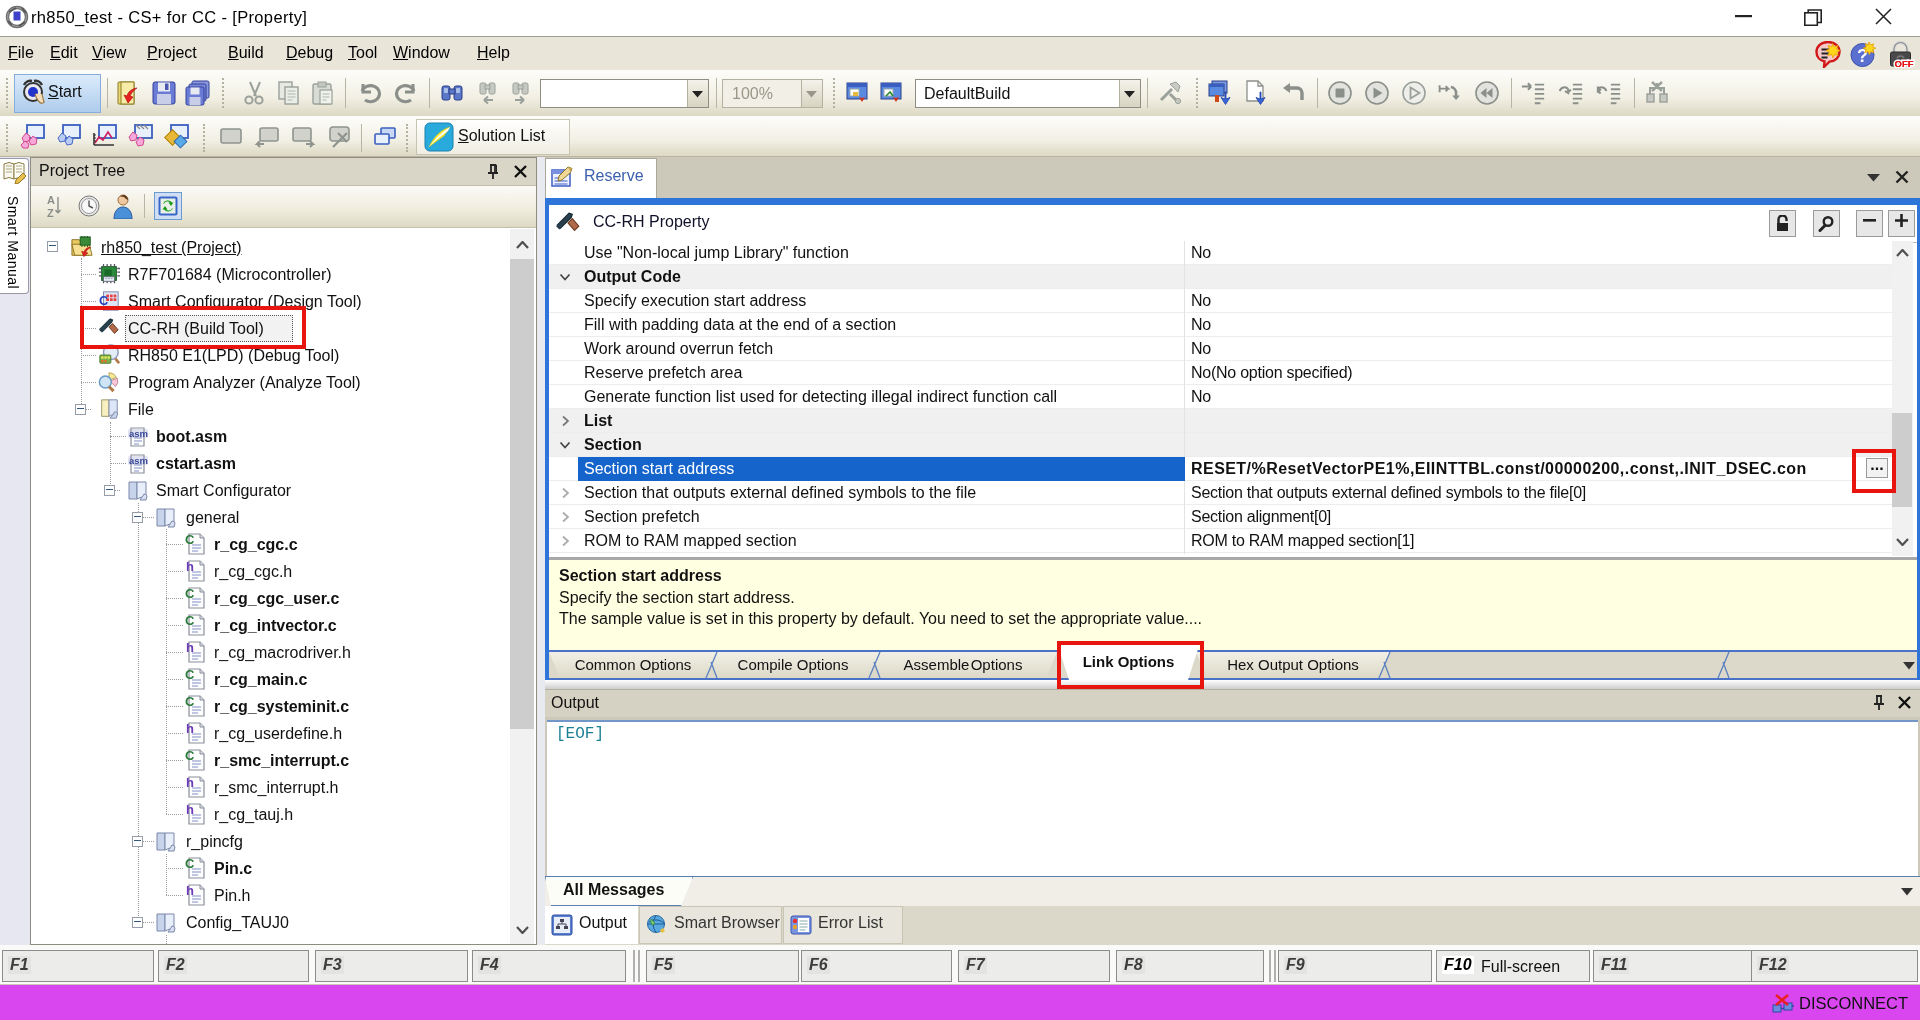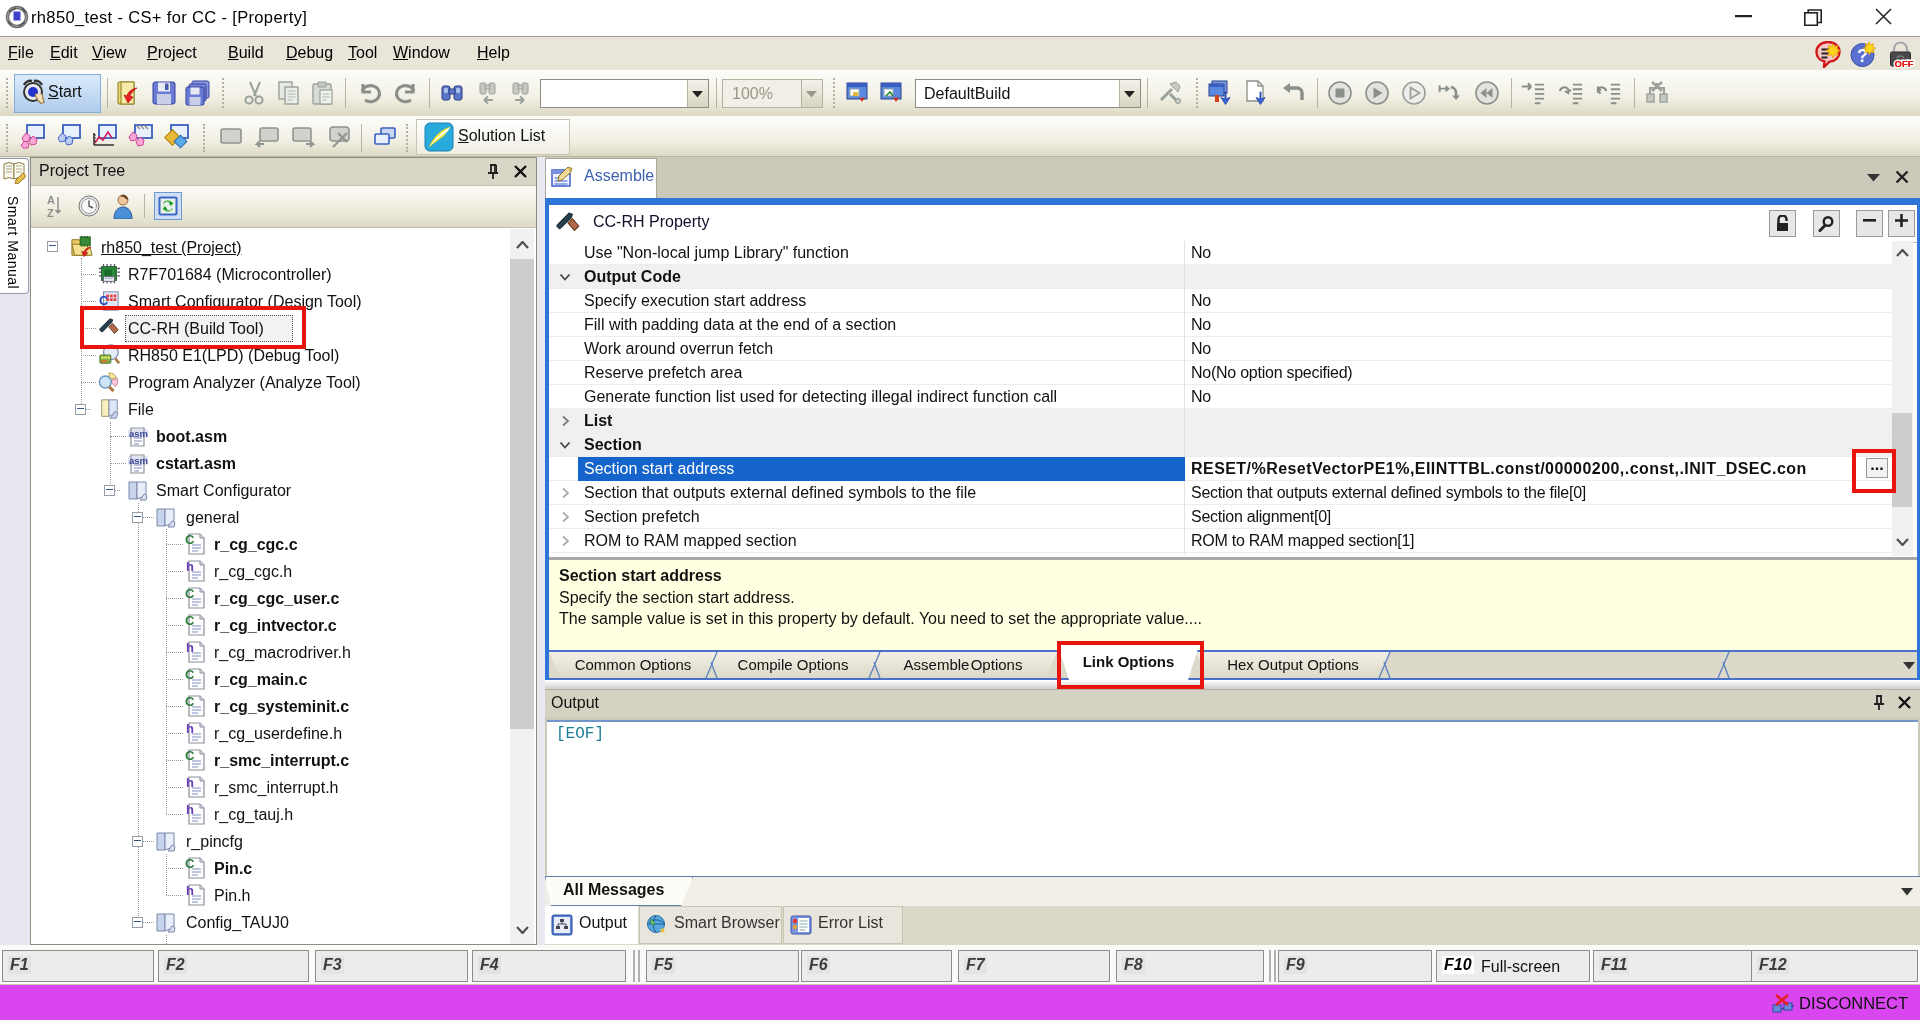--- a/index.html
+++ b/index.html
@@ -765,21 +765,21 @@
     <div class="abs" id="ptab"></div>
     <svg class="abs" style="left:6px;top:9px" width="24" height="24" viewBox="0 0 24 24">
       <rect x="1" y="4" width="18" height="16" fill="#eef2fc" stroke="#4a66c8" stroke-width="1.6"></rect>
       <rect x="1" y="4" width="18" height="4" fill="#7a90e0"></rect>
       <g stroke="#7a90e0" stroke-width="1.6">
           <path d="M3.5 12 h6 M3.5 15 h13 M3.5 18 h13"></path>
         </g>
       <path d="M8 10 L17 1 l4 1.5 -1.5 4 L11 14 l-4 1 z" fill="#f0d898" stroke="#8a7020" stroke-width="1"></path>
       <path d="M17 1 l4 1.5 -1.5 4" fill="#c8a850"></path>
     </svg>
-    <div class="abs" style="left:39px;top:10px;font-size:16px;color:#3c5fae">Assemble</div>
+    <div class="abs" style="left:39px;top:10px;font-size:16px;color:#3c5fae">Reserve</div>
     <svg class="abs" style="left:1322px;top:17px" width="13" height="8" viewBox="0 0 13 8">
         <path d="M0 0 h13 l-6.5 7.5 z" fill="#333"></path>
       </svg>
     <svg class="abs" style="left:1350px;top:13px" width="14" height="14" viewBox="0 0 14 14">
         <path d="M1.5 1.5 L12.5 12.5 M12.5 1.5 L1.5 12.5" stroke="#222" stroke-width="2.4"></path>
       </svg>
 
     <div class="abs" id="docarea"></div>
     <div class="abs" id="bluetop"></div>
 

